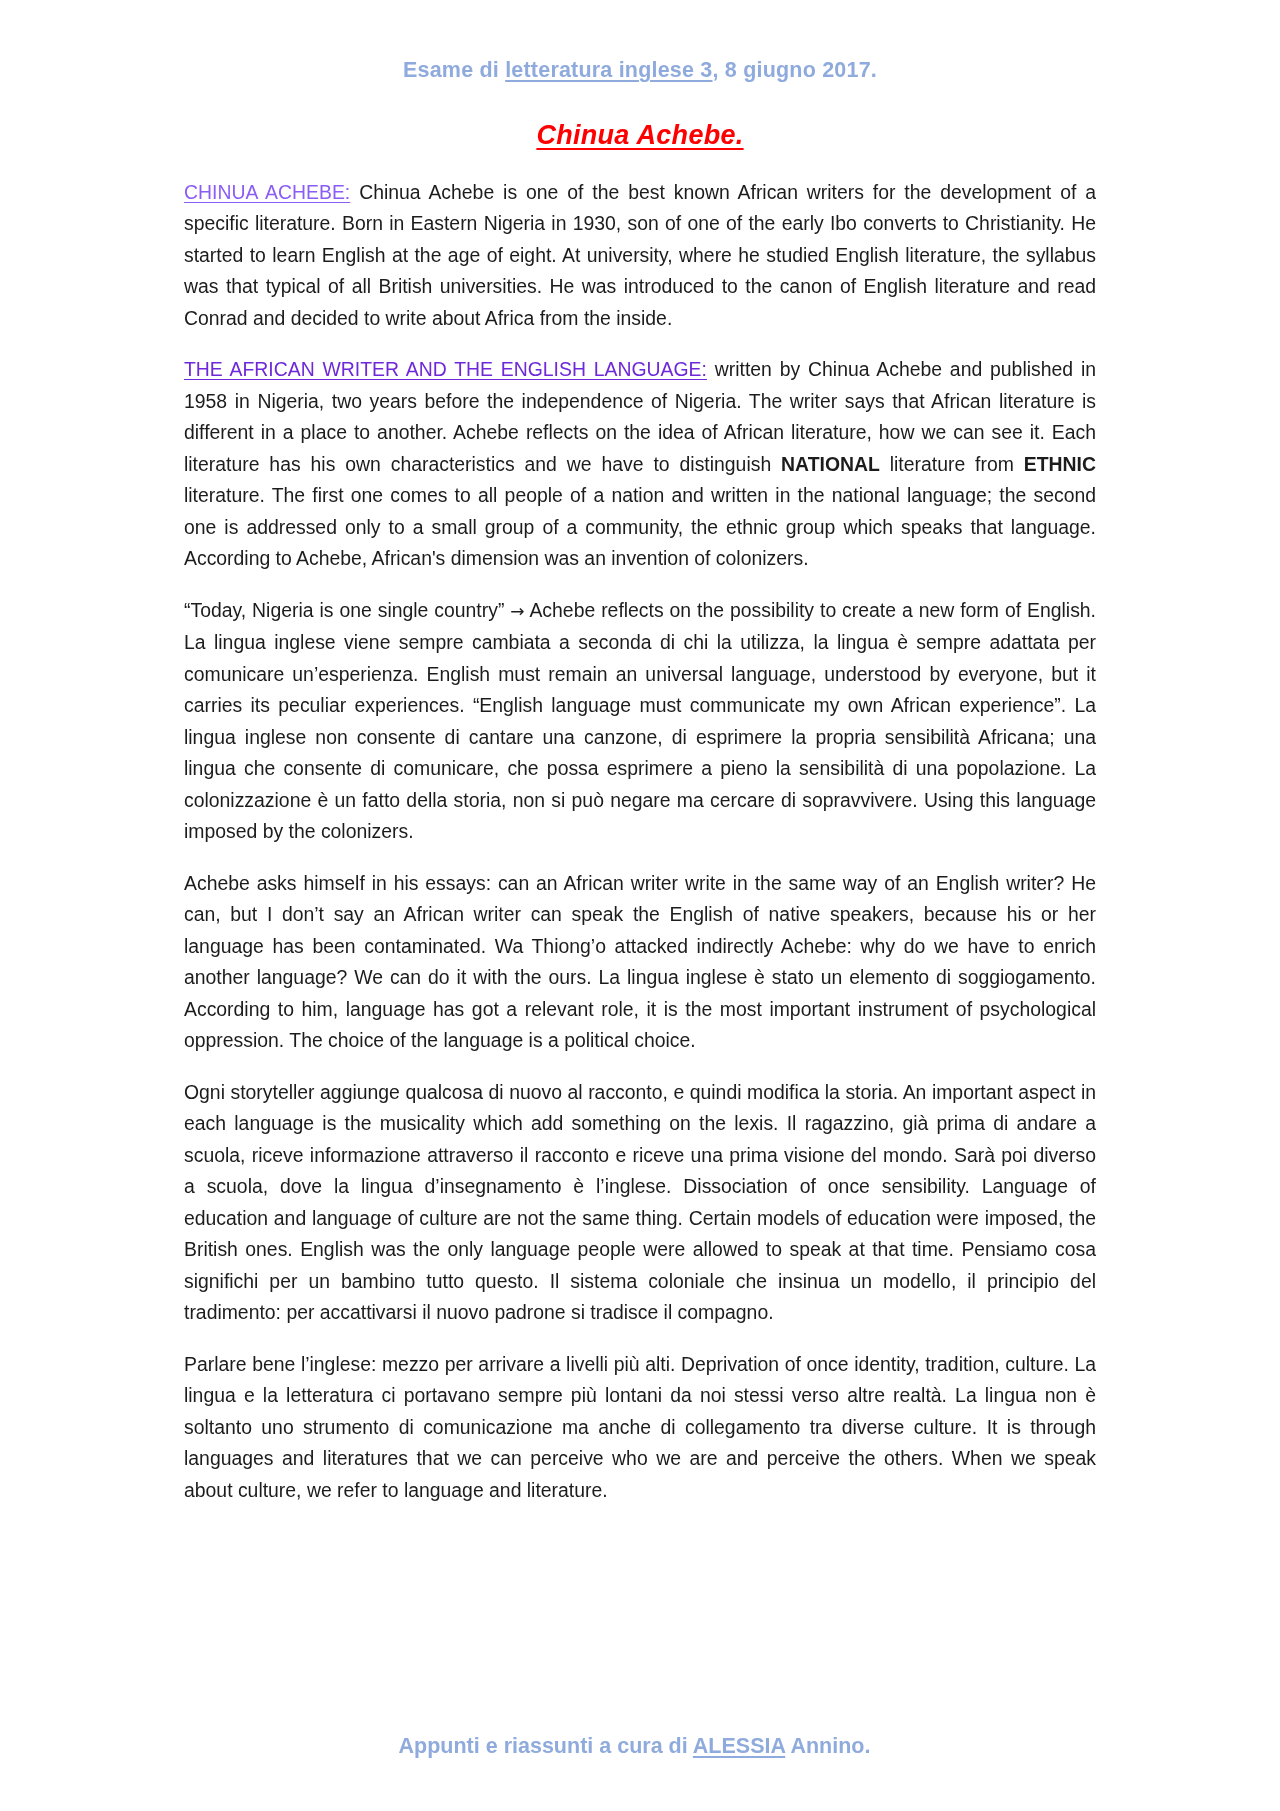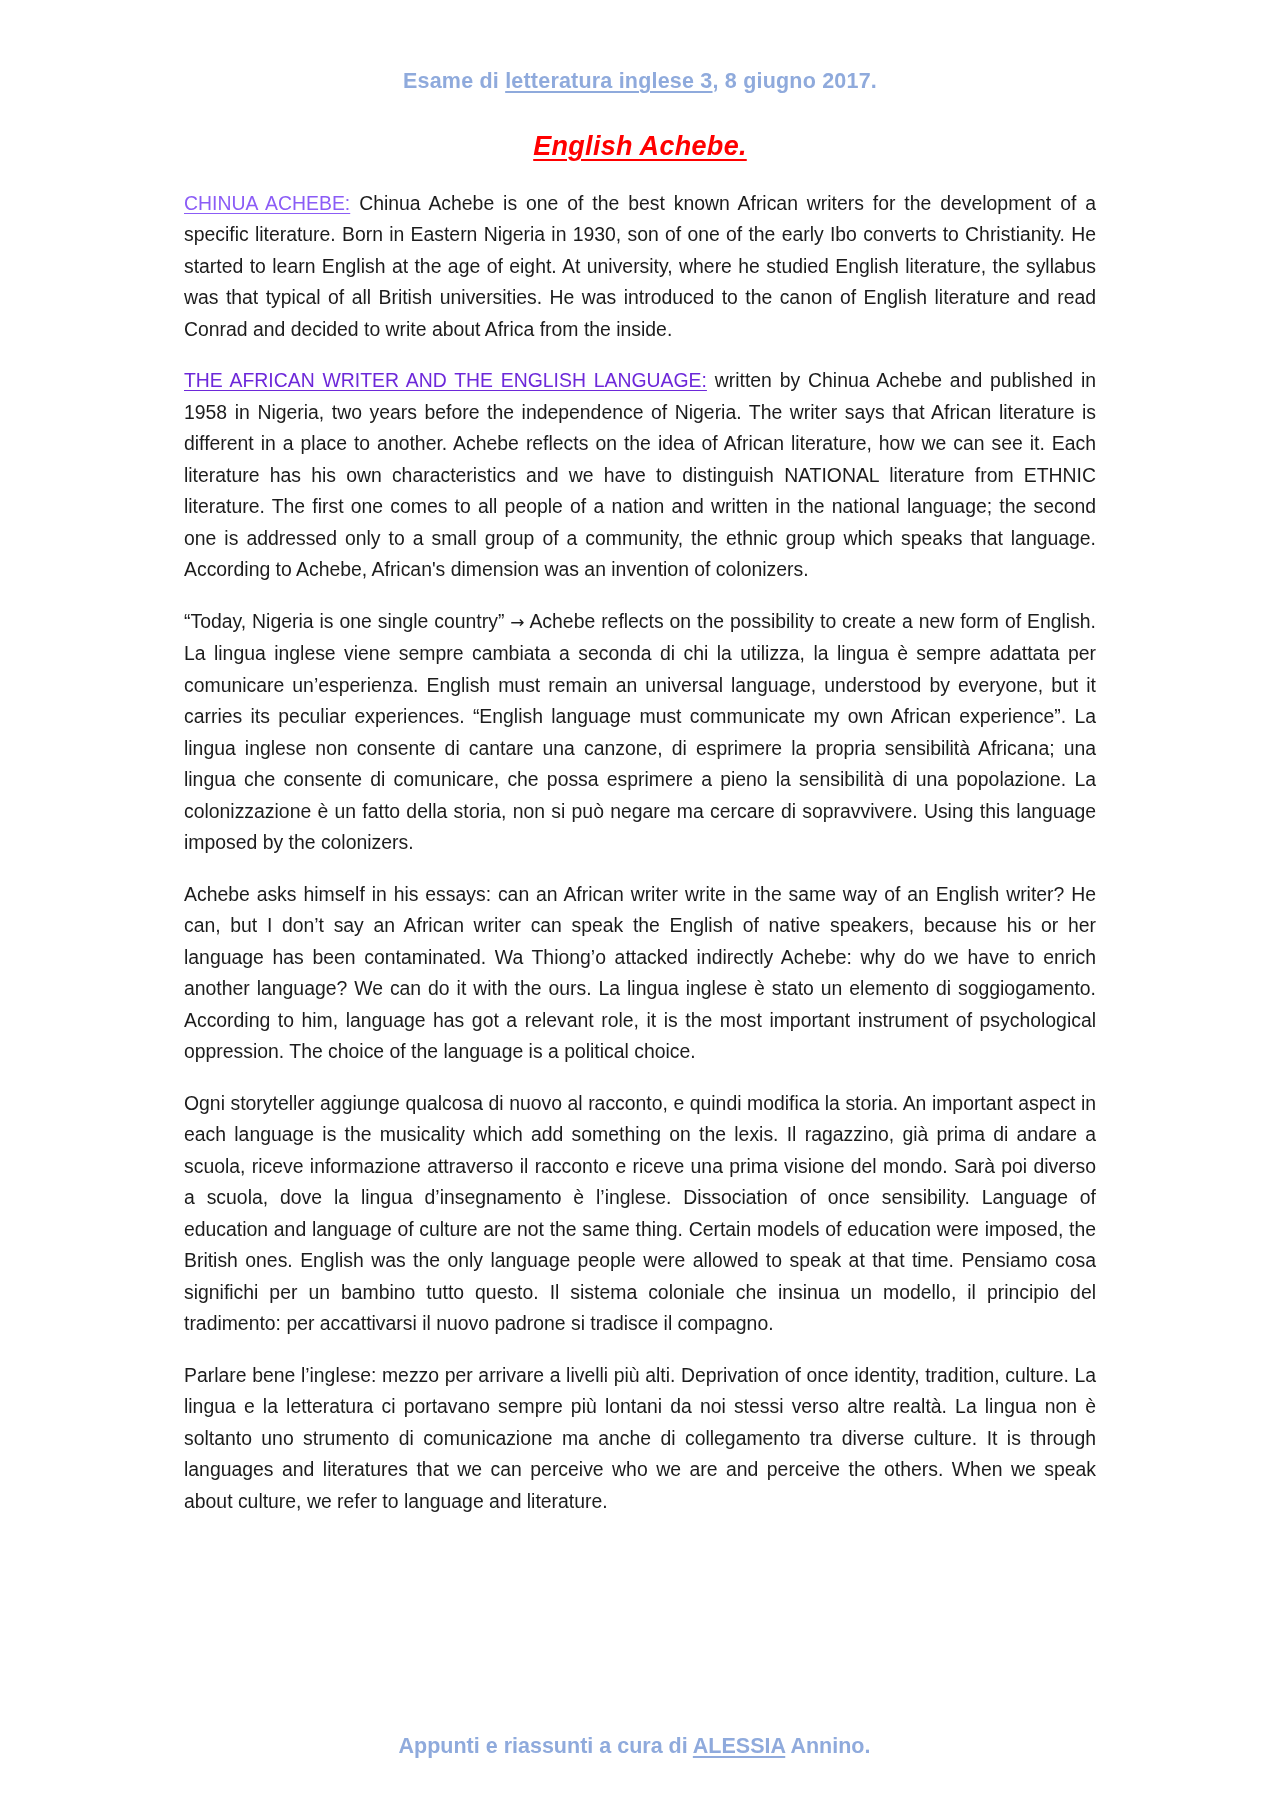--- a/index.html
+++ b/index.html
@@ -11,21 +11,21 @@
   body {
     width: 1280px;
     min-height: 1811px;
     font-family: "Liberation Sans", sans-serif;
     color: #1a1a1a;
     position: relative;
   }
   .page {
     width: 1280px;
     min-height: 1811px;
-    padding: 11px;
+    padding: 0;
     margin: 0 auto;
     background: #ffffff;
     position: relative;
   }
   .doc-header {
     text-align: center;
     font-family: "Liberation Sans", sans-serif;
     font-weight: bold;
     font-size: 21.5px;
     color: #8faadc;
@@ -70,21 +70,21 @@
   .lbl-blue {
     color: #8b5cf6;
     text-decoration: underline;
     text-underline-offset: 3px;
   }
   .lbl-orange {
     color: #6d28d9;
     text-decoration: underline;
     text-underline-offset: 3px;
   }
-  .b { font-weight: normal; }
+  .b { font-weight: bold; }
   .arrow { font-family: "DejaVu Sans", sans-serif; font-size: 17px; }
   .doc-footer {
     position: absolute;
     left: 0;
     right: 11px;
     bottom: 52px;
     text-align: center;
     font-weight: bold;
     font-size: 21.5px;
     color: #8faadc;
@@ -98,21 +98,21 @@
 </head>
 <body>
 
 <div class="page">
 
   <div class="doc-header">
     <span>Esame di </span><span class="uline">letteratura inglese 3</span><span>, 8 giugno 2017.</span>
   </div>
 
   <div class="doc-title">
-    <span class="tl">English Achebe.</span>
+    <span class="tl">Chinua Achebe.</span>
   </div>
 
   <div class="content">
 
     <p class="para"><span class="lbl-blue">CHINUA ACHEBE:</span><span> Chinua Achebe is one of the best known African writers for the development of a specific literature. Born in Eastern Nigeria in 1930, son of one of the early Ibo converts to Christianity. He started to learn English at the age of eight. At university, where he studied English literature, the syllabus was that typical of all British universities. He was introduced to the canon of English literature and read Conrad and decided to write about Africa from the inside.</span></p>
 
     <p class="para"><span class="lbl-orange">THE AFRICAN WRITER AND THE ENGLISH LANGUAGE:</span><span> written by Chinua Achebe and published in 1958 in Nigeria, two years before the independence of Nigeria. The writer says that African literature is different in a place to another. Achebe reflects on the idea of African literature, how we can see it. Each literature has his own characteristics and we have to distinguish </span><span class="b">NATIONAL</span><span> literature from </span><span class="b">ETHNIC</span><span> literature. The first one comes to all people of a nation and written in the national language; the second one is addressed only to a small group of a community, the ethnic group which speaks that language. According to Achebe, African's dimension was an invention of colonizers.</span></p>
 
     <p class="para"><span>“Today, Nigeria is one single country” </span><span class="arrow">→</span><span> Achebe reflects on the possibility to create a new form of English. La lingua inglese viene sempre cambiata a seconda di chi la utilizza, la lingua è sempre adattata per comunicare un’esperienza. English must remain an universal language, understood by everyone, but it carries its peculiar experiences. “English language must communicate my own African experience”. La lingua inglese non consente di cantare una canzone, di esprimere la propria sensibilità Africana; una lingua che consente di comunicare, che possa esprimere a pieno la sensibilità di una popolazione. La colonizzazione è un fatto della storia, non si può negare ma cercare di sopravvivere. Using this language imposed by the colonizers.</span></p>
 

